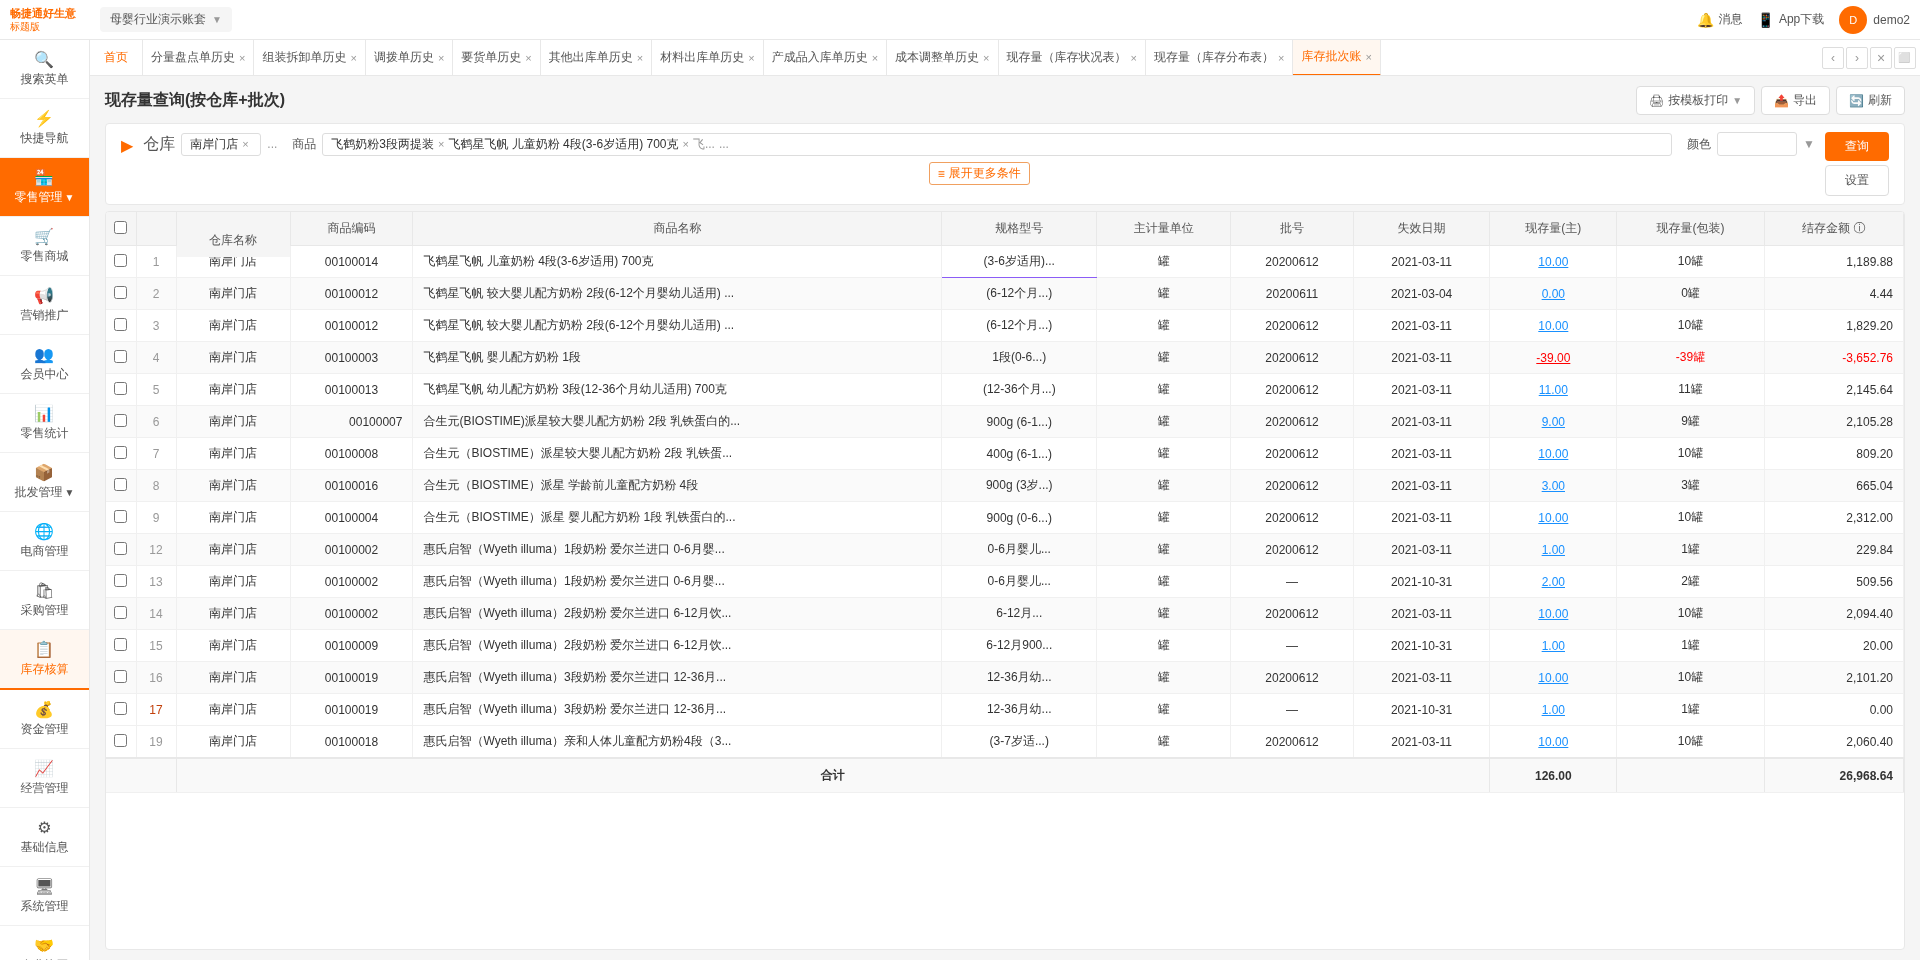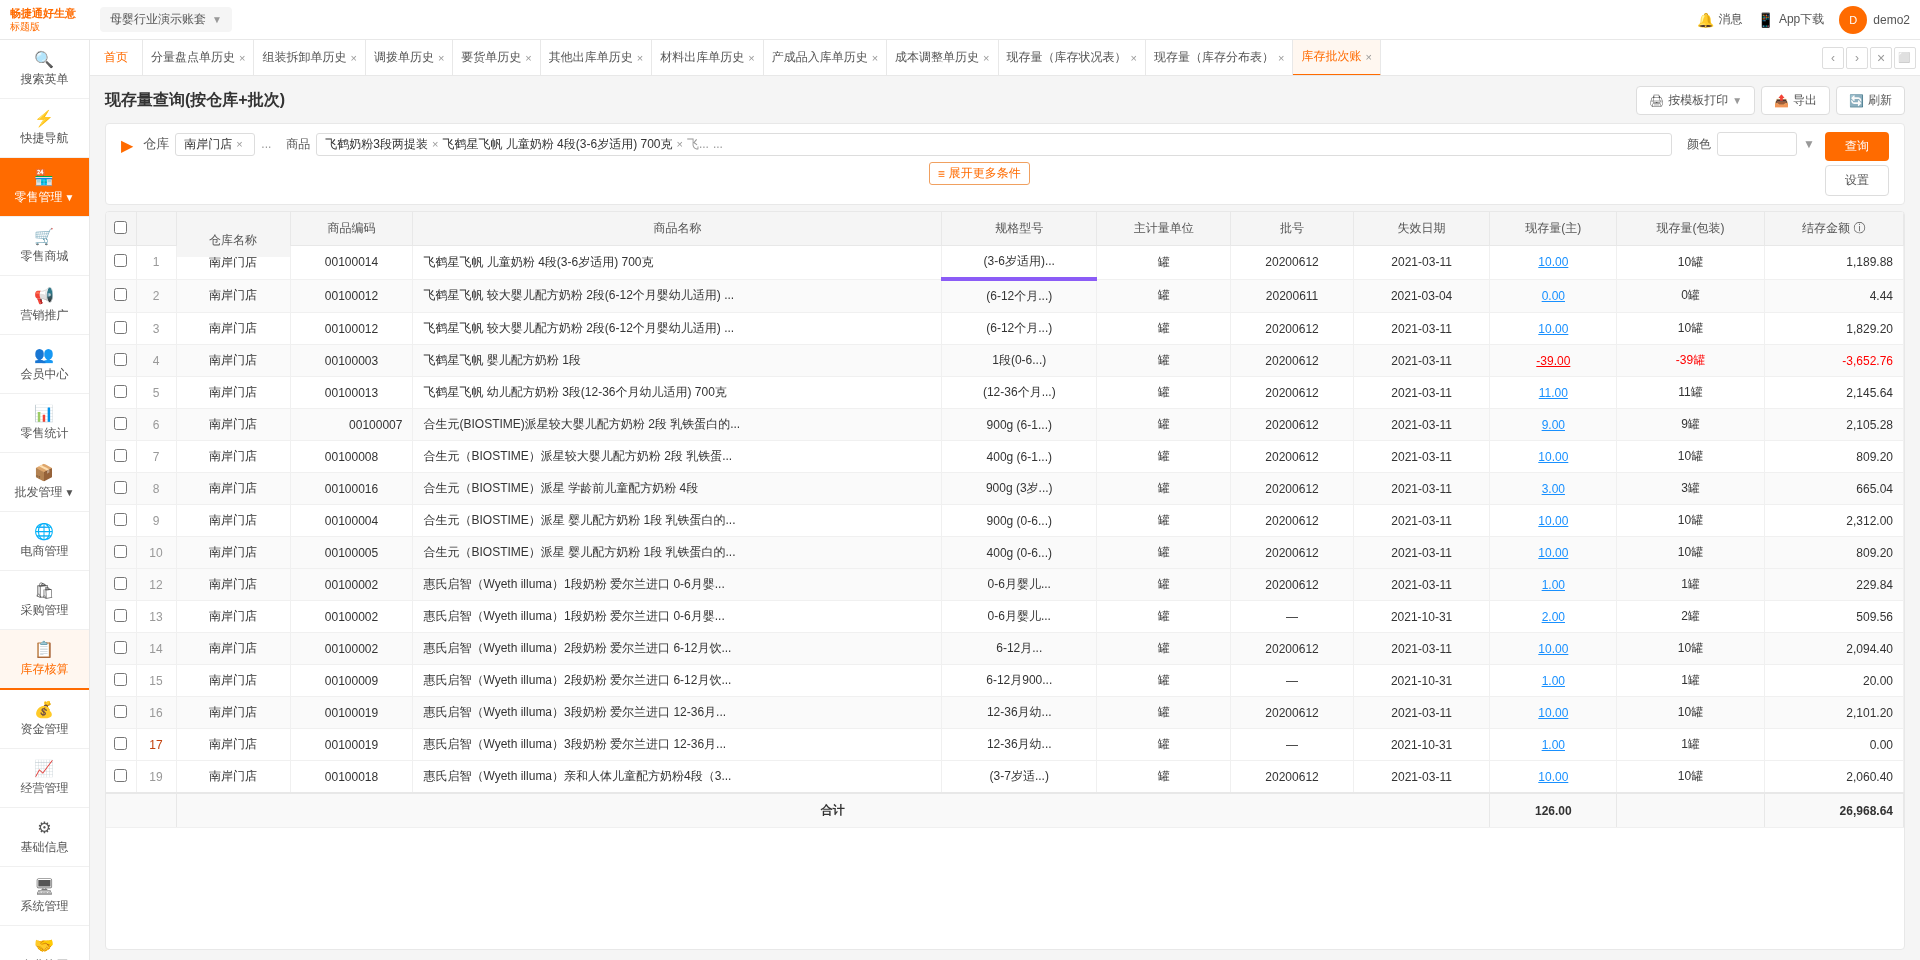--- a/index.html
+++ b/index.html
@@ -197,21 +197,21 @@
 
       <div style="background:#fff; padding:8px 15px; border-radius:4px; margin-bottom:6px; border:1px solid #e8e8e8;">
         <div style="display:flex; align-items:flex-start; gap:10px;">
 
           <div style="color:#ff6b00; font-size:16px; cursor:pointer; padding-top:4px; flex-shrink:0;">▶</div>
 
           <div style="flex:1; display:flex; flex-direction:column; gap:6px;">
             <div style="display:flex; align-items:center; gap:15px; flex-wrap:wrap;">
 
               <div style="display:flex; align-items:center; gap:6px;">
-                <span style="color:#555; font-size:13px; white-space:nowrap;">仓库</span>
+                <span style="color:#555; font-size:16px; white-space:nowrap;">仓库</span>
                 <div style="display:flex; align-items:center; gap:4px; border:1px solid #ddd; border-radius:3px; padding:2px 8px; background:#fff; min-width:80px;">
                   <span style="font-size:12px; color:#333;">南岸门店</span>
                   <span style="color:#999; cursor:pointer; font-size:11px;">×</span>
                 </div>
                 <span style="color:#999; cursor:pointer; font-size:12px;">...</span>
               </div>
 
               <div style="display:flex; align-items:center; gap:6px; flex:1;">
                 <span style="color:#555; font-size:12px; white-space:nowrap;">商品</span>
                 <div style="display:flex; align-items:center; gap:4px; border:1px solid #ddd; border-radius:3px; padding:2px 8px; background:#fff; flex:1; flex-wrap:wrap;">
@@ -269,21 +269,21 @@
           </thead>
           <tbody id="table-body">
           <tr style="background: rgb(255, 255, 255);">
     <td style="padding:7px 8px; text-align:center; border-bottom:1px solid #f0f0f0; border-right:1px solid #f0f0f0; background:#fff;">
       <input type="checkbox" style="cursor: pointer;">
     </td>
     <td style="padding:7px 6px; text-align:center; border-bottom:1px solid #f0f0f0; border-right:1px solid #f0f0f0; color:#999; background:#fff;">1</td>
     <td style="padding:7px 10px; text-align:center; border-bottom:1px solid #f0f0f0; border-right:1px solid #f0f0f0; background:#fff;">南岸门店</td>
     <td style="padding:7px 10px; text-align:center; border-bottom:1px solid #f0f0f0; border-right:1px solid #f0f0f0; background:#fff;">00100014</td>
     <td style="padding:7px 10px; text-align:left; border-bottom:1px solid #f0f0f0; border-right:1px solid #f0f0f0; background:#fff; max-width:320px; overflow:hidden; text-overflow:ellipsis; white-space:nowrap;">飞鹤星飞帆 儿童奶粉 4段(3-6岁适用) 700克</td>
-    <td style="padding:7px 10px; text-align:center; border-bottom:4px solid #8b5cf6; border-right:1px solid #f0f0f0; background:#fff;">(3-6岁适用)...</td>
+    <td style="padding:7px 10px; text-align:center; border-bottom:1px solid #8b5cf6; border-right:1px solid #f0f0f0; background:#fff;">(3-6岁适用)...</td>
     <td style="padding:7px 10px; text-align:center; border-bottom:1px solid #f0f0f0; border-right:1px solid #f0f0f0; background:#fff;">罐</td>
     <td style="padding:7px 10px; text-align:center; border-bottom:1px solid #f0f0f0; border-right:1px solid #f0f0f0; background:#fff;">20200612</td>
     <td style="padding:7px 10px; text-align:center; border-bottom:1px solid #f0f0f0; border-right:1px solid #f0f0f0; background:#fff;">2021-03-11</td>
     <td style="padding:7px 10px; text-align:center; border-bottom:1px solid #f0f0f0; border-right:1px solid #f0f0f0; background:#fff; ; color:#1890ff; text-decoration:underline; cursor:pointer;">10.00</td>
     <td style="padding:7px 10px; text-align:center; border-bottom:1px solid #f0f0f0; border-right:1px solid #f0f0f0; background:#fff; ">10罐</td>
     <td style="padding:7px 10px; text-align:right; border-bottom:1px solid #f0f0f0; border-right:1px solid #f0f0f0; background:#fff; ">1,189.88</td>
   </tr>
               <tr style="background: rgb(250, 250, 250);">
     <td style="padding:7px 8px; text-align:center; border-bottom:1px solid #f0f0f0; border-right:1px solid #f0f0f0; background:#fafafa;">
       <input type="checkbox" style="cursor: pointer;">
@@ -404,36 +404,20 @@
     <td style="padding:7px 10px; text-align:center; border-bottom:1px solid #f0f0f0; border-right:1px solid #f0f0f0; background:#fff;">南岸门店</td>
     <td style="padding:7px 10px; text-align:center; border-bottom:1px solid #f0f0f0; border-right:1px solid #f0f0f0; background:#fff;">00100004</td>
     <td style="padding:7px 10px; text-align:left; border-bottom:1px solid #f0f0f0; border-right:1px solid #f0f0f0; background:#fff; max-width:320px; overflow:hidden; text-overflow:ellipsis; white-space:nowrap;">合生元（BIOSTIME）派星 婴儿配方奶粉 1段 乳铁蛋白的...</td>
     <td style="padding:7px 10px; text-align:center; border-bottom:1px solid #f0f0f0; border-right:1px solid #f0f0f0; background:#fff;">900g (0-6...)</td>
     <td style="padding:7px 10px; text-align:center; border-bottom:1px solid #f0f0f0; border-right:1px solid #f0f0f0; background:#fff;">罐</td>
     <td style="padding:7px 10px; text-align:center; border-bottom:1px solid #f0f0f0; border-right:1px solid #f0f0f0; background:#fff;">20200612</td>
     <td style="padding:7px 10px; text-align:center; border-bottom:1px solid #f0f0f0; border-right:1px solid #f0f0f0; background:#fff;">2021-03-11</td>
     <td style="padding:7px 10px; text-align:center; border-bottom:1px solid #f0f0f0; border-right:1px solid #f0f0f0; background:#fff; ; color:#1890ff; text-decoration:underline; cursor:pointer;">10.00</td>
     <td style="padding:7px 10px; text-align:center; border-bottom:1px solid #f0f0f0; border-right:1px solid #f0f0f0; background:#fff; ">10罐</td>
     <td style="padding:7px 10px; text-align:right; border-bottom:1px solid #f0f0f0; border-right:1px solid #f0f0f0; background:#fff; ">2,312.00</td>
-  </tr>
-              <tr style="background: rgb(250, 250, 250);">
-    <td style="padding:7px 8px; text-align:center; border-bottom:1px solid #f0f0f0; border-right:1px solid #f0f0f0; background:#fafafa;">
-      <input type="checkbox" style="cursor: pointer;">
-    </td>
-    <td style="padding:7px 6px; text-align:center; border-bottom:1px solid #f0f0f0; border-right:1px solid #f0f0f0; color:#999; background:#fafafa;">10</td>
-    <td style="padding:7px 10px; text-align:center; border-bottom:1px solid #f0f0f0; border-right:1px solid #f0f0f0; background:#fafafa;">南岸门店</td>
-    <td style="padding:7px 10px; text-align:center; border-bottom:1px solid #f0f0f0; border-right:1px solid #f0f0f0; background:#fafafa;">00100005</td>
-    <td style="padding:7px 10px; text-align:left; border-bottom:1px solid #f0f0f0; border-right:1px solid #f0f0f0; background:#fafafa; max-width:320px; overflow:hidden; text-overflow:ellipsis; white-space:nowrap;">合生元（BIOSTIME）派星 婴儿配方奶粉 1段 乳铁蛋白的...</td>
-    <td style="padding:7px 10px; text-align:center; border-bottom:1px solid #f0f0f0; border-right:1px solid #f0f0f0; background:#fafafa;">400g (0-6...)</td>
-    <td style="padding:7px 10px; text-align:center; border-bottom:1px solid #f0f0f0; border-right:1px solid #f0f0f0; background:#fafafa;">罐</td>
-    <td style="padding:7px 10px; text-align:center; border-bottom:1px solid #f0f0f0; border-right:1px solid #f0f0f0; background:#fafafa;">20200612</td>
-    <td style="padding:7px 10px; text-align:center; border-bottom:1px solid #f0f0f0; border-right:1px solid #f0f0f0; background:#fafafa;">2021-03-11</td>
-    <td style="padding:7px 10px; text-align:center; border-bottom:1px solid #f0f0f0; border-right:1px solid #f0f0f0; background:#fafafa; ; color:#1890ff; text-decoration:underline; cursor:pointer;">10.00</td>
-    <td style="padding:7px 10px; text-align:center; border-bottom:1px solid #f0f0f0; border-right:1px solid #f0f0f0; background:#fafafa; ">10罐</td>
-    <td style="padding:7px 10px; text-align:right; border-bottom:1px solid #f0f0f0; border-right:1px solid #f0f0f0; background:#fafafa; ">809.20</td>
   </tr>
               <tr style="background: rgb(250, 250, 250);">
     <td style="padding:7px 8px; text-align:center; border-bottom:1px solid #f0f0f0; border-right:1px solid #f0f0f0; background:#fafafa;">
       <input type="checkbox" style="cursor: pointer;">
     </td>
     <td style="padding:7px 6px; text-align:center; border-bottom:1px solid #f0f0f0; border-right:1px solid #f0f0f0; color:#999; background:#fafafa;">12</td>
     <td style="padding:7px 10px; text-align:center; border-bottom:1px solid #f0f0f0; border-right:1px solid #f0f0f0; background:#fafafa;">南岸门店</td>
     <td style="padding:7px 10px; text-align:center; border-bottom:1px solid #f0f0f0; border-right:1px solid #f0f0f0; background:#fafafa;">00100002</td>
     <td style="padding:7px 10px; text-align:left; border-bottom:1px solid #f0f0f0; border-right:1px solid #f0f0f0; background:#fafafa; max-width:320px; overflow:hidden; text-overflow:ellipsis; white-space:nowrap;">惠氏启智（Wyeth illuma）1段奶粉 爱尔兰进口 0-6月婴...</td>
     <td style="padding:7px 10px; text-align:center; border-bottom:1px solid #f0f0f0; border-right:1px solid #f0f0f0; background:#fafafa;">0-6月婴儿...</td>

